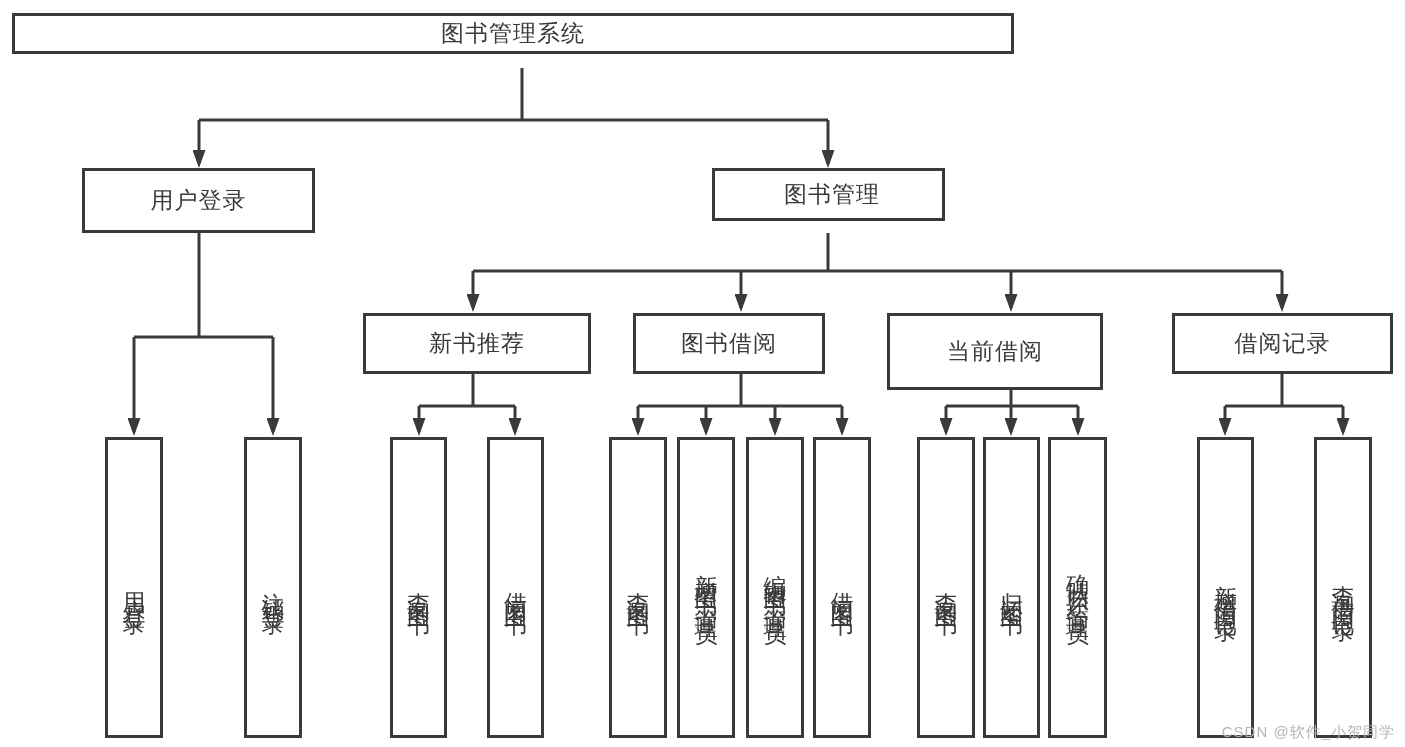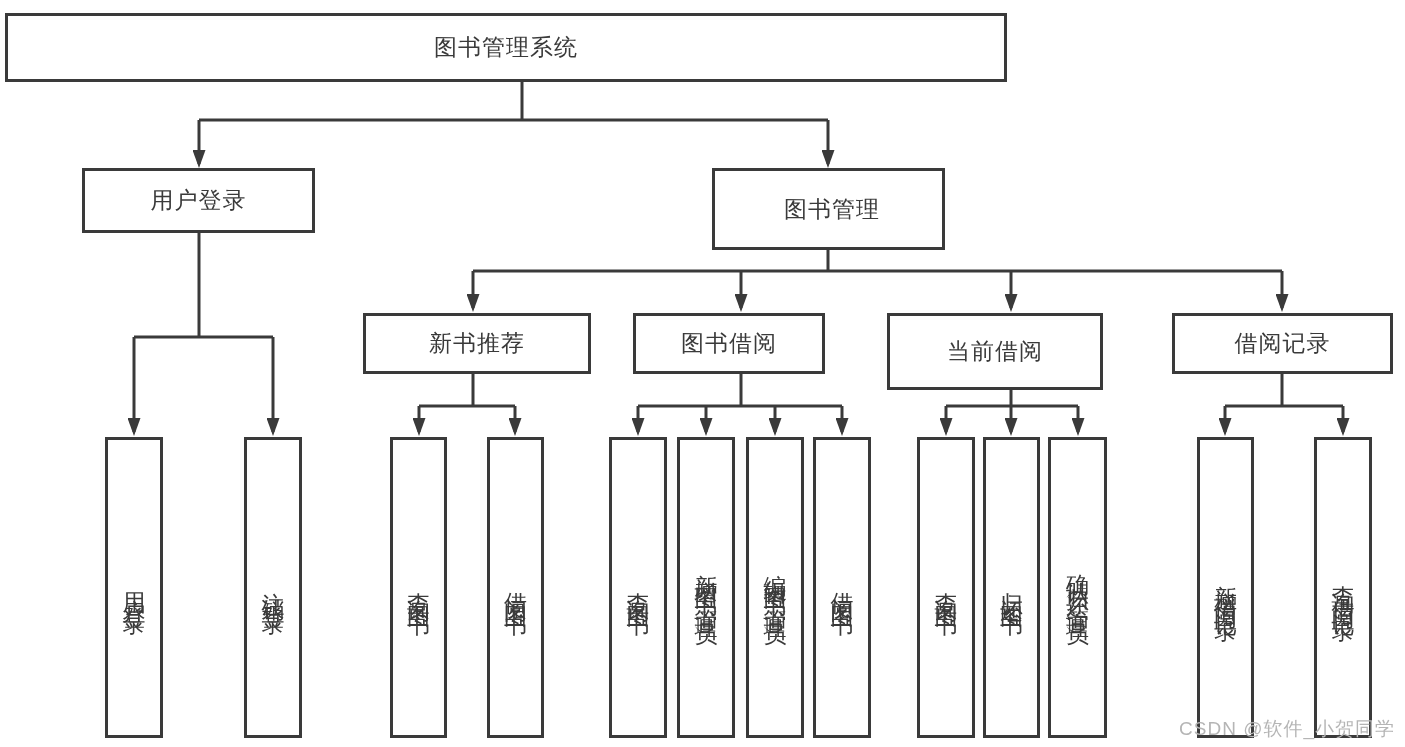--- a/index.html
+++ b/index.html
@@ -32,21 +32,21 @@
     text-orientation:mixed;
     font-size:23px;
     letter-spacing:7px;
     line-height:1;
     color:var(--text);
     white-space:nowrap;
   }
   .watermark{
     position:absolute;
     right:10px;bottom:5px;
-    font-size:19px;
+    font-size:15px;
     color:var(--watermark);
     letter-spacing:1px;
     pointer-events:none;
     z-index:5;
   }
 </style>
 </head>
 <body>
 
 <div class="canvas">
@@ -81,28 +81,28 @@
     <path class="ln" marker-end="url(#arrow)" d="M706,406 V432"></path>
     <path class="ln" marker-end="url(#arrow)" d="M775,406 V432"></path>
     <path class="ln" marker-end="url(#arrow)" d="M842,406 V432"></path>
     <path class="ln" marker-end="url(#arrow)" d="M946,406 V432"></path>
     <path class="ln" marker-end="url(#arrow)" d="M1011,406 V432"></path>
     <path class="ln" marker-end="url(#arrow)" d="M1078,406 V432"></path>
     <path class="ln" marker-end="url(#arrow)" d="M1225,406 V432"></path>
     <path class="ln" marker-end="url(#arrow)" d="M1343,406 V432"></path>
   </svg>
 
-  <div class="node hbox" style="left:5px;top:13px;width:1002px;height:69px;">
+  <div class="node hbox" style="left:12px;top:13px;width:1002px;height:41px;">
     <span>图书管理系统</span>
   </div>
 
   <div class="node hbox" style="left:82px;top:168px;width:233px;height:65px;">
     <span>用户登录</span>
   </div>
-  <div class="node hbox" style="left:712px;top:168px;width:233px;height:82px;padding-left:7px;">
+  <div class="node hbox" style="left:712px;top:168px;width:233px;height:53px;padding-left:7px;">
     <span>图书管理</span>
   </div>
 
   <div class="node hbox" style="left:363px;top:313px;width:228px;height:61px;">
     <span>新书推荐</span>
   </div>
   <div class="node hbox" style="left:633px;top:313px;width:192px;height:61px;">
     <span>图书借阅</span>
   </div>
   <div class="node hbox" style="left:887px;top:313px;width:216px;height:77px;">

